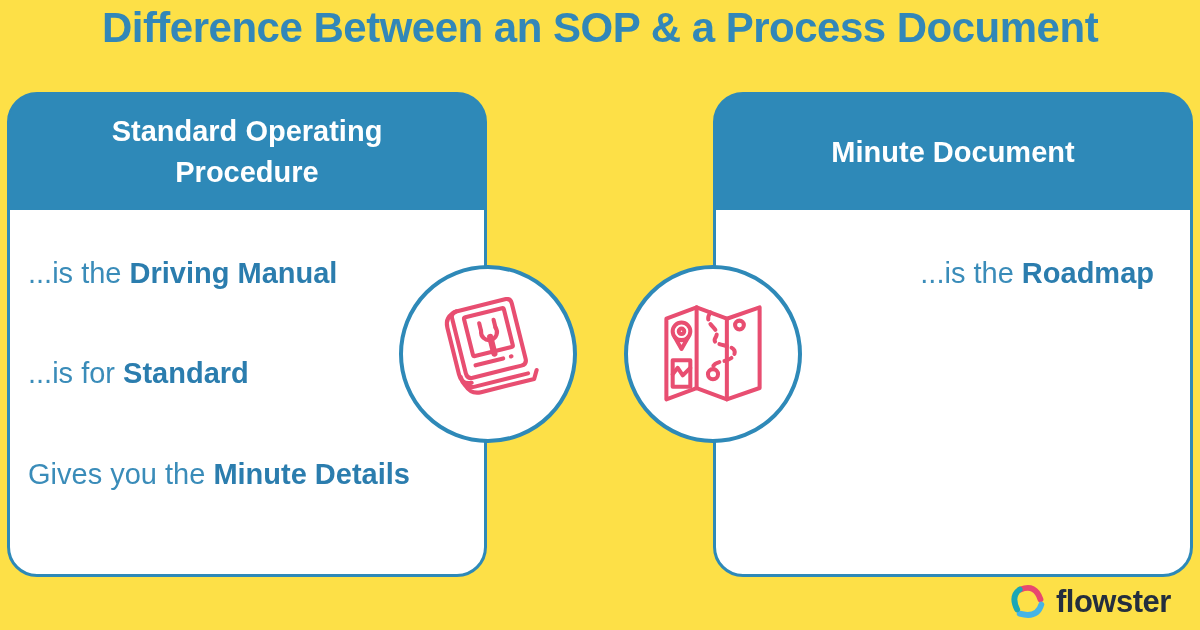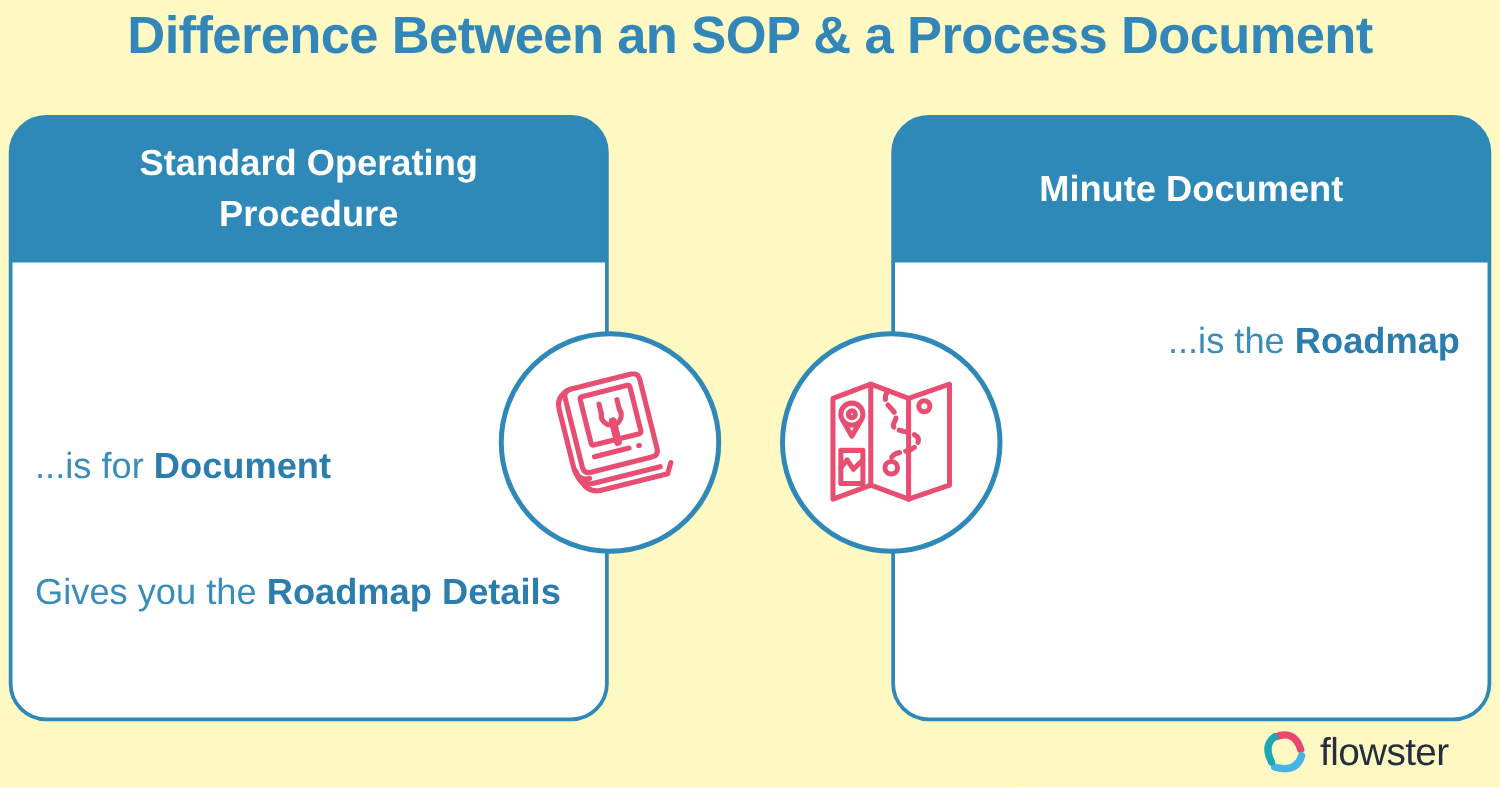--- a/index.html
+++ b/index.html
@@ -6,21 +6,21 @@
     --primary-blue:#2E89B8;
     --title-blue:#3287B8;
     --text-blue:#3A8CB9;
     --text-bold-blue:#2B7DAE;
     --accent-pink:#E84E71;
     --logo-navy:#242E3E;
   }
   *{margin:0;padding:0;box-sizing:border-box;}
   html,body{width:1200px;height:630px;background:#ffffff;overflow:hidden;
     font-family:"Liberation Sans", sans-serif;}
-  .canvas{position:relative;width:1200px;height:630px;background:#fef9c3;}
+  .canvas{position:relative;width:1200px;height:630px;background:#fde047;}
 
   .title{
     position:absolute;top:4px;left:0;width:1200px;text-align:center;
     font-size:42px;font-weight:bold;color:var(--title-blue);letter-spacing:-0.5px;
   }
 
   .card{
     position:absolute;top:92px;width:480px;height:485px;background:#fff;
     border:3px solid var(--primary-blue);border-radius:30px;
   }
@@ -31,51 +31,52 @@
     position:absolute;top:-1px;left:-1px;right:-1px;height:116px;
     background:var(--primary-blue);border-radius:28px 28px 0 0;
     display:flex;align-items:center;justify-content:center;text-align:center;
     color:#ffffff;font-size:29px;font-weight:bold;line-height:1.4;padding:0 80px;
   }
 
   .row{position:absolute;left:0;right:0;font-size:29px;line-height:36px;
     color:var(--text-blue);white-space:nowrap;}
   .row b{font-weight:bold;color:var(--text-bold-blue);}
   .card-left  .row{text-align:left;padding-left:18px;}
-  .card-right .row{text-align:right;padding-right:22px;}
+  .card-right .row{text-align:right;padding-right:36px;}
   .r1{top:160px;} .r2{top:260px;} .r3{top:361px;}
 
   .circle{
     position:absolute;top:265px;width:178px;height:178px;border-radius:50%;
     background:#ffffff;border:4px solid var(--primary-blue);
     display:flex;align-items:center;justify-content:center;z-index:5;
   }
   .circle-left{left:399px;}
   .circle-right{left:624px;}
 
   .icon-pink{stroke:var(--accent-pink);fill:none;stroke-linecap:round;stroke-linejoin:round;}
 
   .logo{
     position:absolute;left:1008px;top:582px;display:flex;align-items:center;gap:8px;
   }
-  .logo-word{font-size:31px;font-weight:normal;color:var(--logo-navy);letter-spacing:-0.5px;}
+  .logo-word{font-size:31px;font-weight:bold;color:var(--logo-navy);letter-spacing:-0.5px;}
 </style>
 </head>
 <body>
 
 <div class="canvas">
 
   <h1 class="title">Difference Between an SOP &amp; a Process Document</h1>
 
   <section class="card card-left">
     <header class="card-header">
       <span>Standard Operating Procedure</span>
     </header>
-    <div class="row r2"><span>...is for </span><b>Document</b></div>
-    <div class="row r3"><span>Gives you the </span><b>Roadmap Details</b></div>
+    <div class="row r1"><span>...is the </span><b>Driving Manual</b></div>
+    <div class="row r2"><span>...is for </span><b>Standard</b></div>
+    <div class="row r3"><span>Gives you the </span><b>Minute Details</b></div>
   </section>
 
   <section class="card card-right">
     <header class="card-header">
       <span>Minute Document</span>
     </header>
     <div class="row r1"><span>...is the </span><b>Roadmap</b></div>
   </section>
 
   <div class="circle circle-left">

